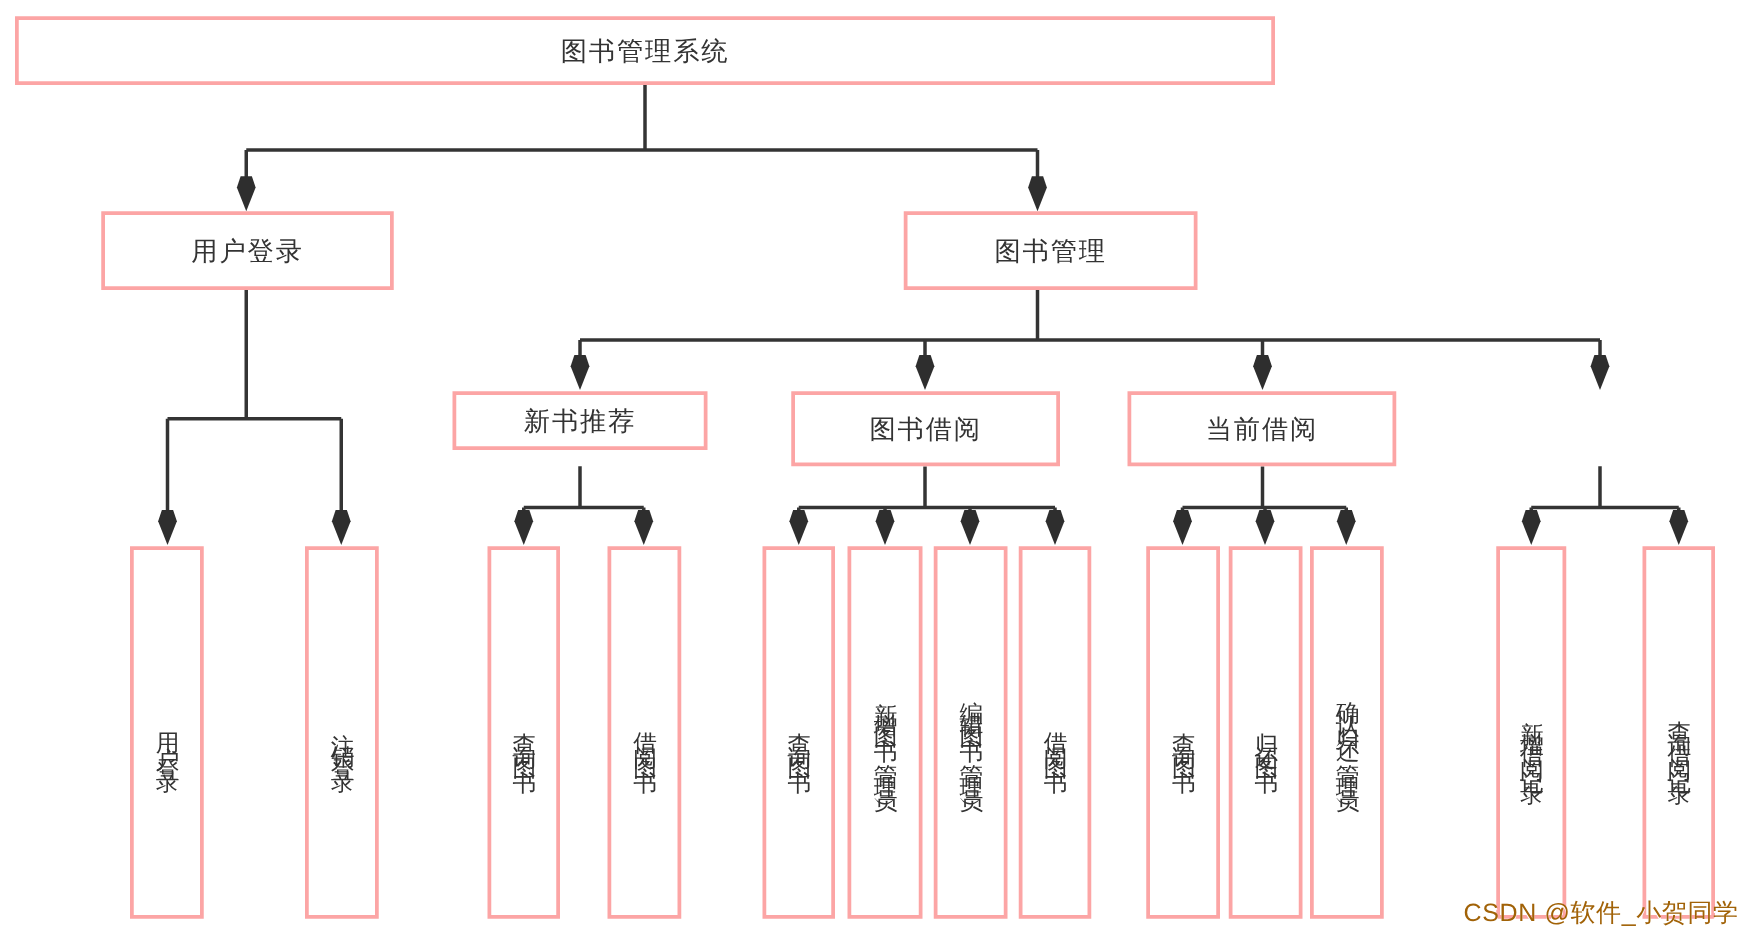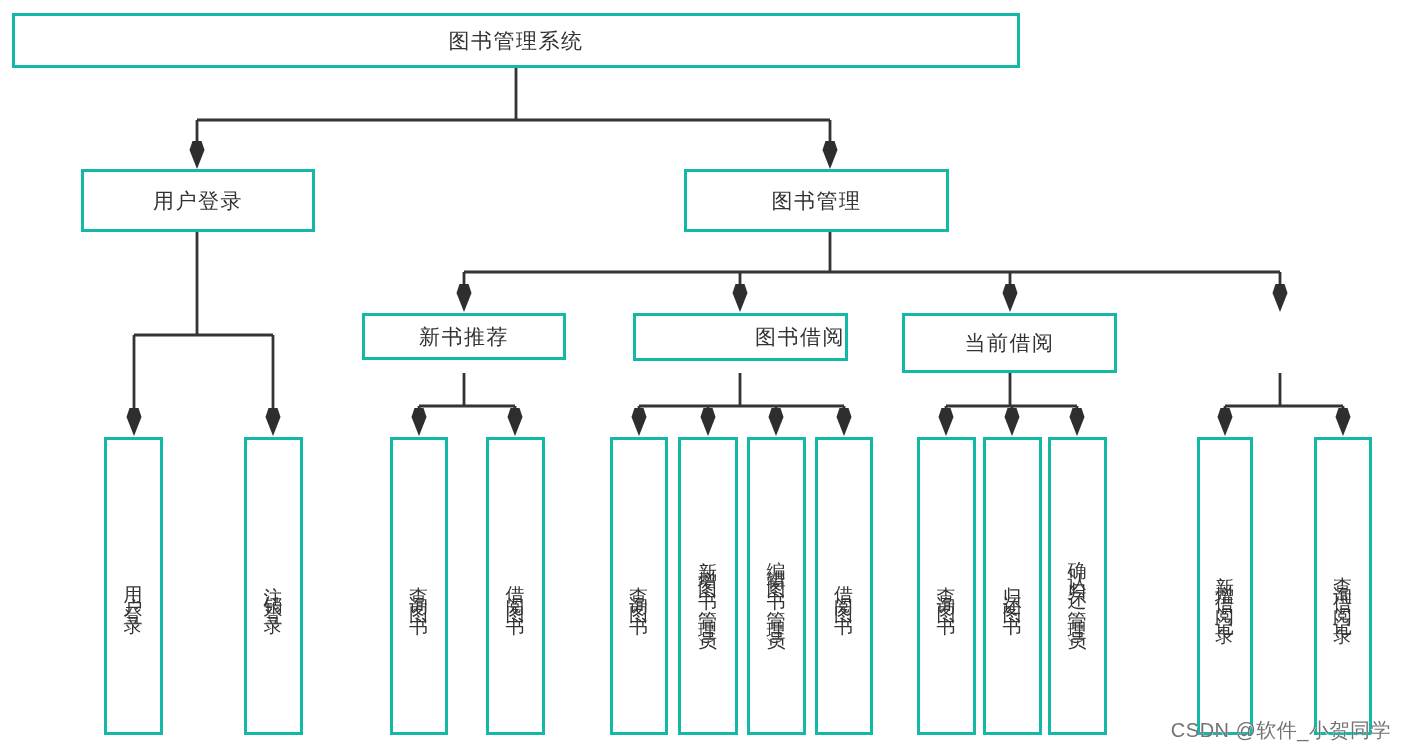--- a/index.html
+++ b/index.html
@@ -19,21 +19,21 @@
     position: absolute;
     left: 0; top: 0;
     width: 1405px;
     height: 747px;
     pointer-events: none;
   }
   .node {
     position: absolute;
     box-sizing: border-box;
     background: #ffffff;
-    border: 3px solid #14b8a6;
+    border: 3px solid #fca5a5;
     color: #333333;
     display: flex;
     align-items: center;
     justify-content: center;
   }
   .hbox {
     font-size: 21px;
     letter-spacing: 1.5px;
     white-space: nowrap;
   }
@@ -48,21 +48,21 @@
     font-size: 19px;
     letter-spacing: 10px;
     line-height: 1;
     margin-bottom: -10px;
   }
   .watermark {
     position: absolute;
     right: 14px;
     bottom: 3px;
     font-size: 20px;
-    color: #737373;
+    color: #a16207;
     letter-spacing: 0.5px;
     text-shadow: 0 1px 0 #ffffff;
     white-space: nowrap;
   }
 </style>
 </head>
 <body>
 
 <div class="stage">
 
@@ -135,28 +135,28 @@
     </g>
   </svg>
 
   <div class="node hbox root-box">
     <span>图书管理系统</span>
   </div>
 
   <div class="node hbox" style="left:81px; top:169px; width:234px; height:63px;">
     <span>用户登录</span>
   </div>
-  <div class="node hbox" style="left:684px; top:169px; width:265px; height:63px;">
+  <div class="node hbox" style="left:723px; top:169px; width:235px; height:63px;">
     <span>图书管理</span>
   </div>
 
   <div class="node hbox" style="left:362px; top:313px; width:204px; height:47px;">
     <span>新书推荐</span>
   </div>
-  <div class="node hbox" style="left:633px; top:313px; width:215px; height:48px;justify-content:flex-end;">
+  <div class="node hbox" style="left:633px; top:313px; width:215px; height:60px;">
     <span>图书借阅</span>
   </div>
   <div class="node hbox" style="left:902px; top:313px; width:215px; height:60px;">
     <span>当前借阅</span>
   </div>
 
   <div class="node vbox" style="left:104px; width:59px;">
     <span>用户登录</span>
   </div>
   <div class="node vbox" style="left:244px; width:59px;">

